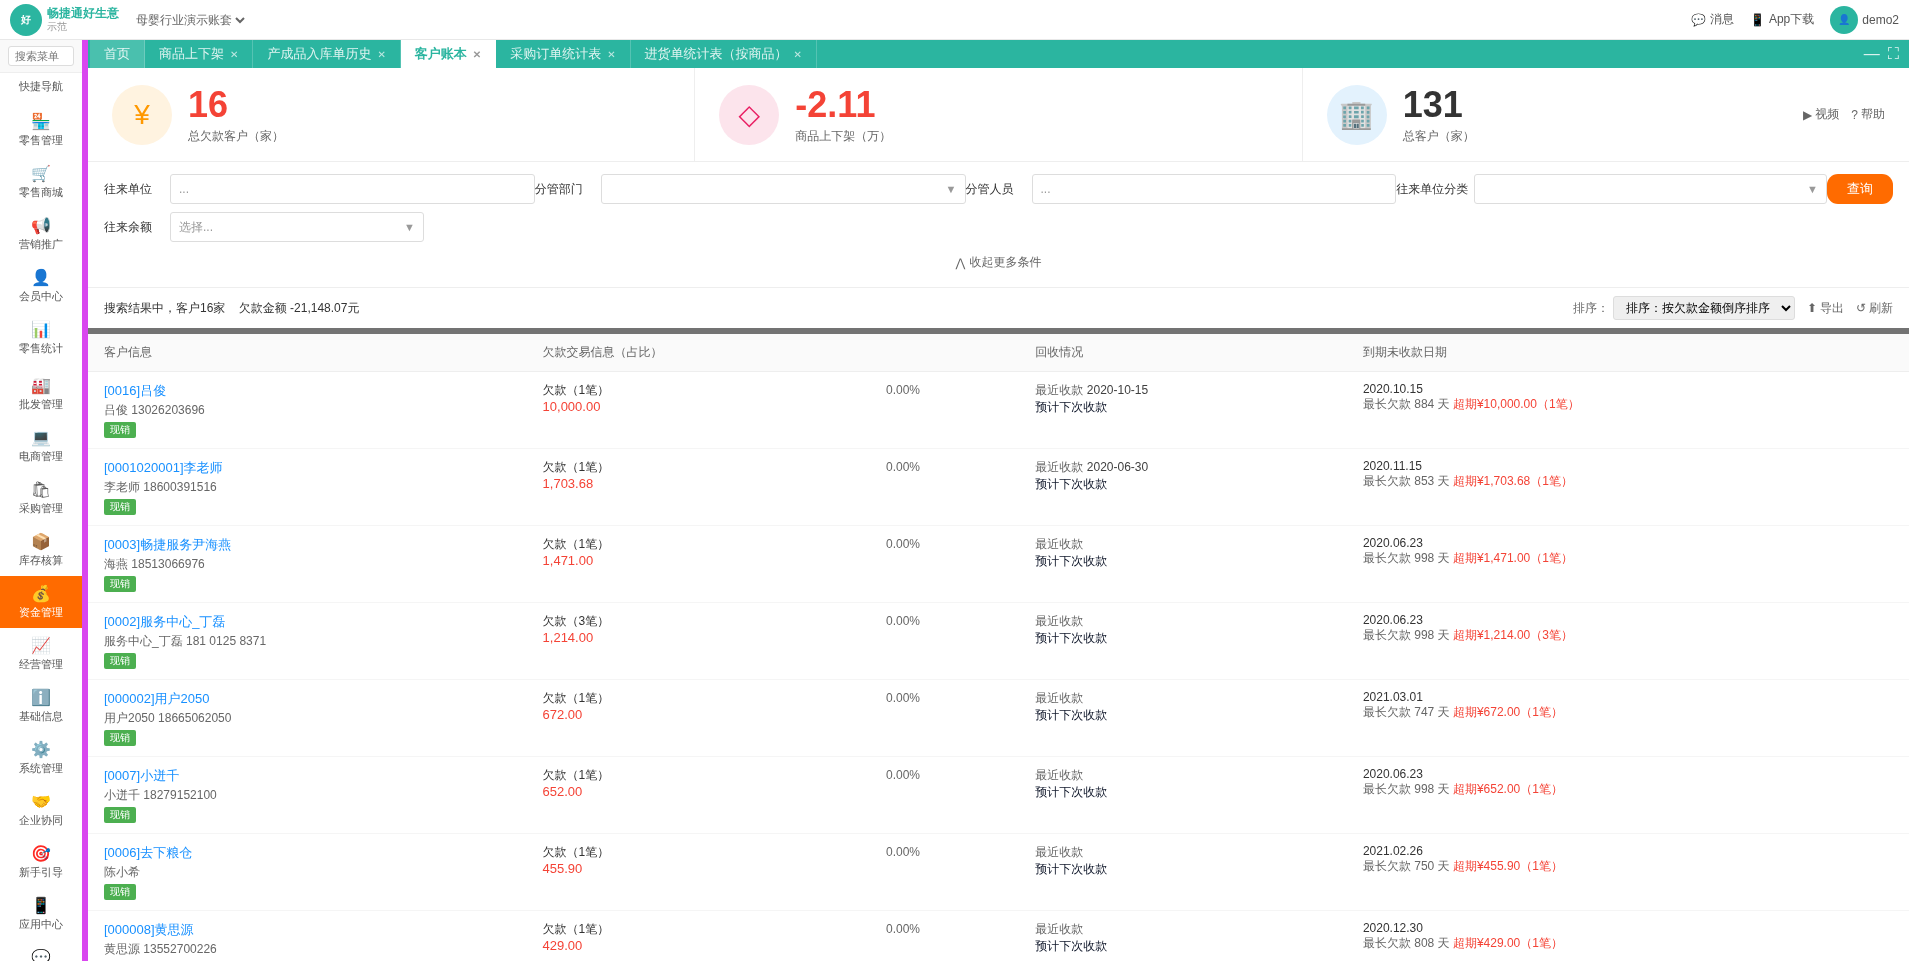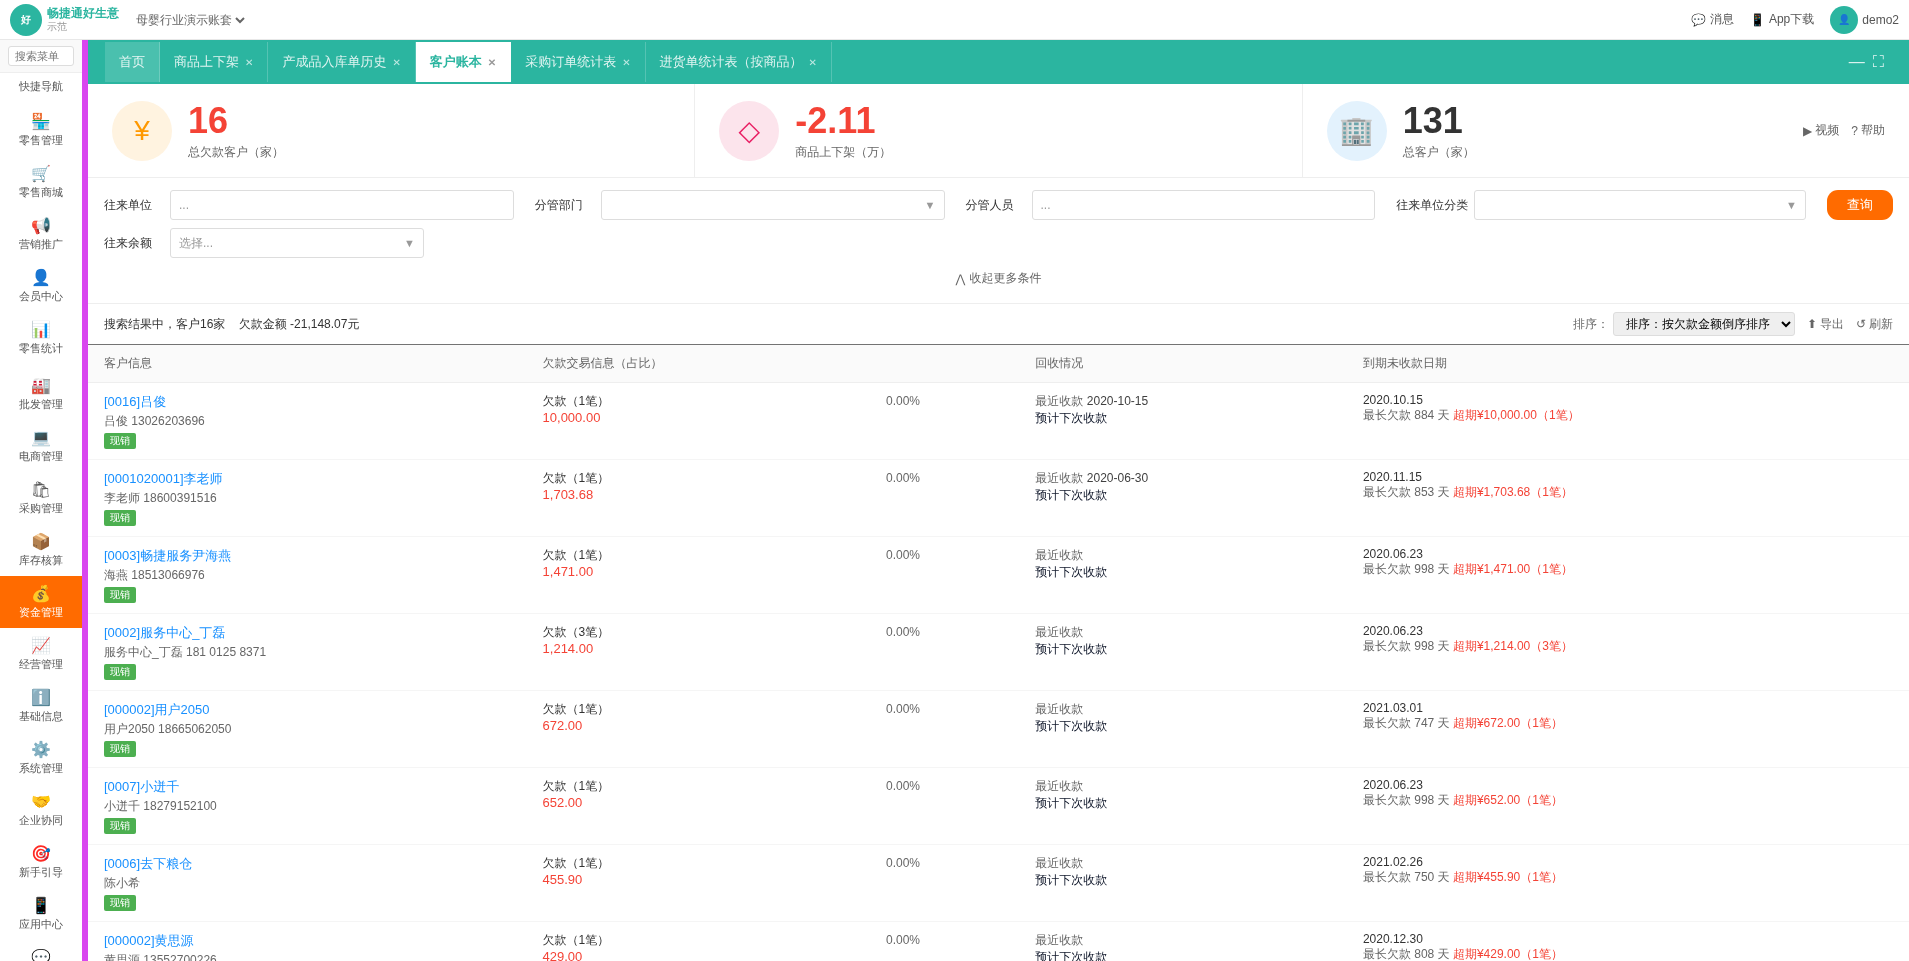--- a/index.html
+++ b/index.html
@@ -4,21 +4,21 @@
   <style>
     * { box-sizing: border-box; margin: 0; padding: 0; }
     body { font-family: 'Microsoft YaHei', Arial, sans-serif; font-size: 13px; background: #f5f5f5; color: #333; overflow: hidden; }
 
     
     .app-container { display: flex; flex-direction: column; height: 961px; width: 1909px; }
     .top-bar { height: 40px; background: #fff; display: flex; align-items: center; border-bottom: 1px solid #e8e8e8; padding: 0 10px; }
     .main-area { display: flex; flex: 1; overflow: hidden; }
     .sidebar { width: 88px; background: #fff; border-right: 6px solid #d946ef; display: flex; flex-direction: column; overflow-y: auto; }
     .content-area { flex: 1; display: flex; flex-direction: column; overflow: hidden; }
-    .tab-bar { height: 44px; background: #2bb5a0; display: flex; align-items: center; padding: 17px; }
+    .tab-bar { height: 28px; background: #2bb5a0; display: flex; align-items: center; padding: 2px; }
     .main-content { flex: 1; overflow: auto; background: #f5f5f5; padding: 0; }
 
     
     .logo-area { display: flex; align-items: center; gap: 5px; min-width: 200px; }
     .logo-img { width: 32px; height: 32px; background: #2bb5a0; border-radius: 50%; display: flex; align-items: center; justify-content: center; color: #fff; font-size: 10px; font-weight: bold; }
     .logo-text { font-size: 12px; color: #2bb5a0; font-weight: bold; }
     .top-bar-right { margin-left: auto; display: flex; align-items: center; gap: 16px; }
     .top-bar-btn { display: flex; align-items: center; gap: 4px; color: #555; font-size: 12px; cursor: pointer; }
     .avatar { width: 28px; height: 28px; border-radius: 50%; background: #2bb5a0; display: flex; align-items: center; justify-content: center; color: #fff; font-size: 11px; }
     .company-selector { color: #666; font-size: 12px; margin-left: 8px; border: none; background: transparent; cursor: pointer; }
@@ -49,30 +49,30 @@
     .card-body { display: flex; flex-direction: column; }
     .card-number { font-size: 36px; font-weight: bold; }
     .card-number.red { color: #f44336; }
     .card-number.dark { color: #333; font-weight: 900; }
     .card-label { font-size: 12px; color: #666; margin-top: 2px; }
     .card-top-actions { margin-left: auto; display: flex; align-items: flex-start; gap: 12px; font-size: 12px; color: #666; }
     .card-action { display: flex; align-items: center; gap: 3px; cursor: pointer; }
 
     
     .filter-area { background: #fff; padding: 12px 16px; border-bottom: 1px solid #eee; }
-    .filter-row { display: flex; align-items: center; gap: 21px; margin-bottom: 8px; }
+    .filter-row { display: flex; align-items: center; gap: 0; margin-bottom: 8px; }
     .filter-item { display: flex; align-items: center; gap: 6px; flex: 1; }
     .filter-label { font-size: 12px; color: #333; white-space: nowrap; min-width: 60px; }
     .filter-input { flex: 1; height: 30px; border: 1px solid #ddd; border-radius: 3px; padding: 0 8px; font-size: 12px; display: flex; align-items: center; justify-content: space-between; cursor: pointer; background: #fff; }
     .filter-input-select { flex: 1; height: 30px; border: 1px solid #ddd; border-radius: 3px; padding: 0 8px; font-size: 12px; display: flex; align-items: center; gap: 4px; cursor: pointer; background: #fff; }
     .search-btn { background: #ff6b00; color: #fff; border: none; padding: 6px 20px; border-radius: 11px; cursor: pointer; font-size: 13px; white-space: nowrap; }
     .collapse-btn { display: flex; align-items: center; gap: 4px; color: #666; font-size: 12px; cursor: pointer; justify-content: center; padding: 4px; }
 
     
-    .results-bar { background: #fff; padding: 8px 16px; border-bottom: 1px solid #737373; display: flex; align-items: center; justify-content: space-between; }
+    .results-bar { background: #fff; padding: 8px 16px; border-bottom: 6px solid #737373; display: flex; align-items: center; justify-content: space-between; }
     .results-info { font-size: 12px; color: #333; }
     .results-info span { color: #333; }
     .results-actions { display: flex; align-items: center; gap: 12px; font-size: 12px; color: #666; }
     .sort-select { border: 1px solid #ddd; padding: 3px 8px; border-radius: 3px; font-size: 12px; cursor: pointer; }
     .action-link { display: flex; align-items: center; gap: 3px; cursor: pointer; color: #666; }
 
     
     .data-table { width: 100%; background: #fff; border-collapse: collapse; }
     .data-table th { background: #fafafa; padding: 10px 16px; text-align: left; font-size: 12px; color: #666; font-weight: normal; border-bottom: 1px solid #eee; }
     .data-table td { padding: 10px 16px; border-bottom: 1px solid #f5f5f5; vertical-align: top; }
@@ -539,21 +539,21 @@
           <span class="next-label">预计下次收款</span>
         </div>
       </td>
       <td>
         <div class="date-text">2021.02.26</div>
         <div class="days-text">最长欠款 750 天 <span class="overdue-link">超期¥455.90（1笔）</span></div>
       </td>
     </tr>
               <tr>
       <td>
-        <div class="customer-name">[000002]黄思源</div>
+        <div class="customer-name">[000008]黄思源</div>
         <div class="customer-sub">黄思源 13552700226</div>
 
       </td>
       <td>
         <div class="amount-label">欠款（1笔）</div>
         <div class="amount-red">429.00</div>
       </td>
       <td>
         <span class="pct">0.00%</span>
       </td>

